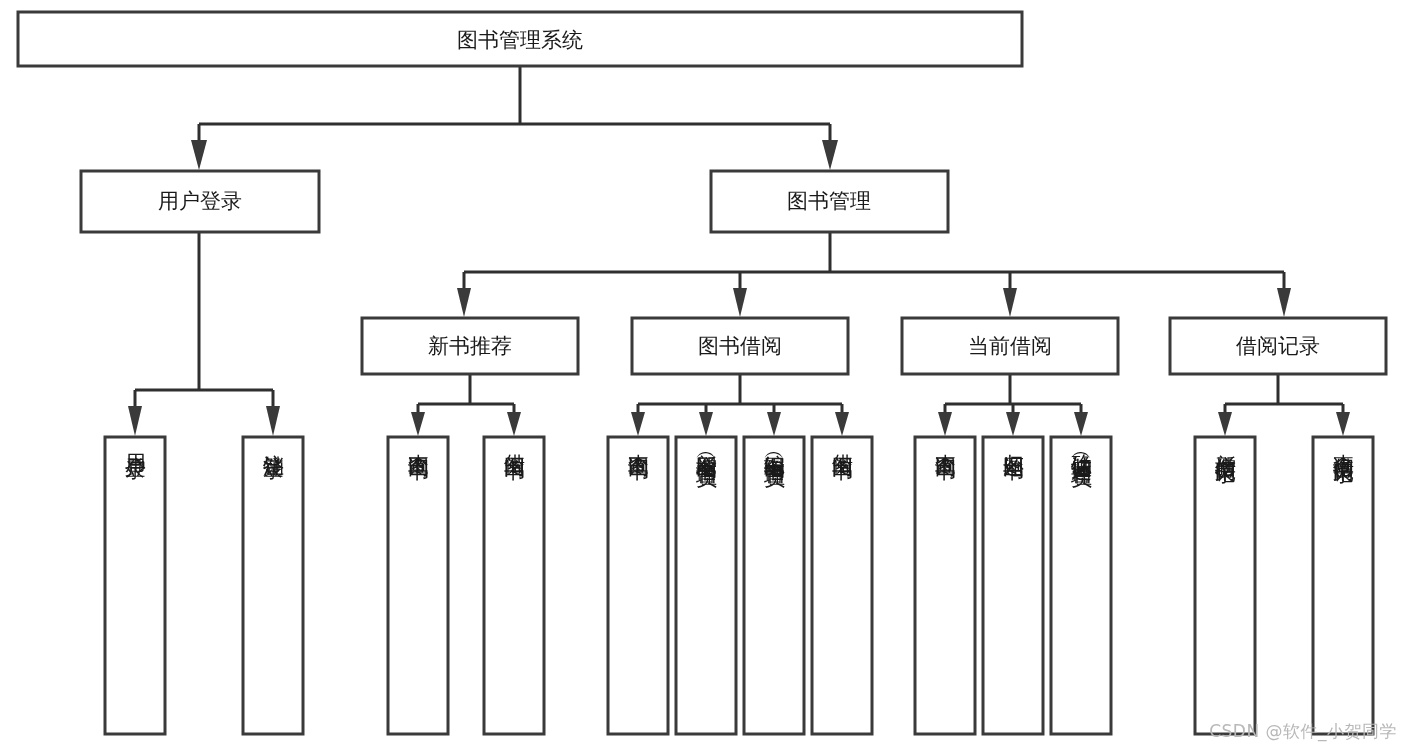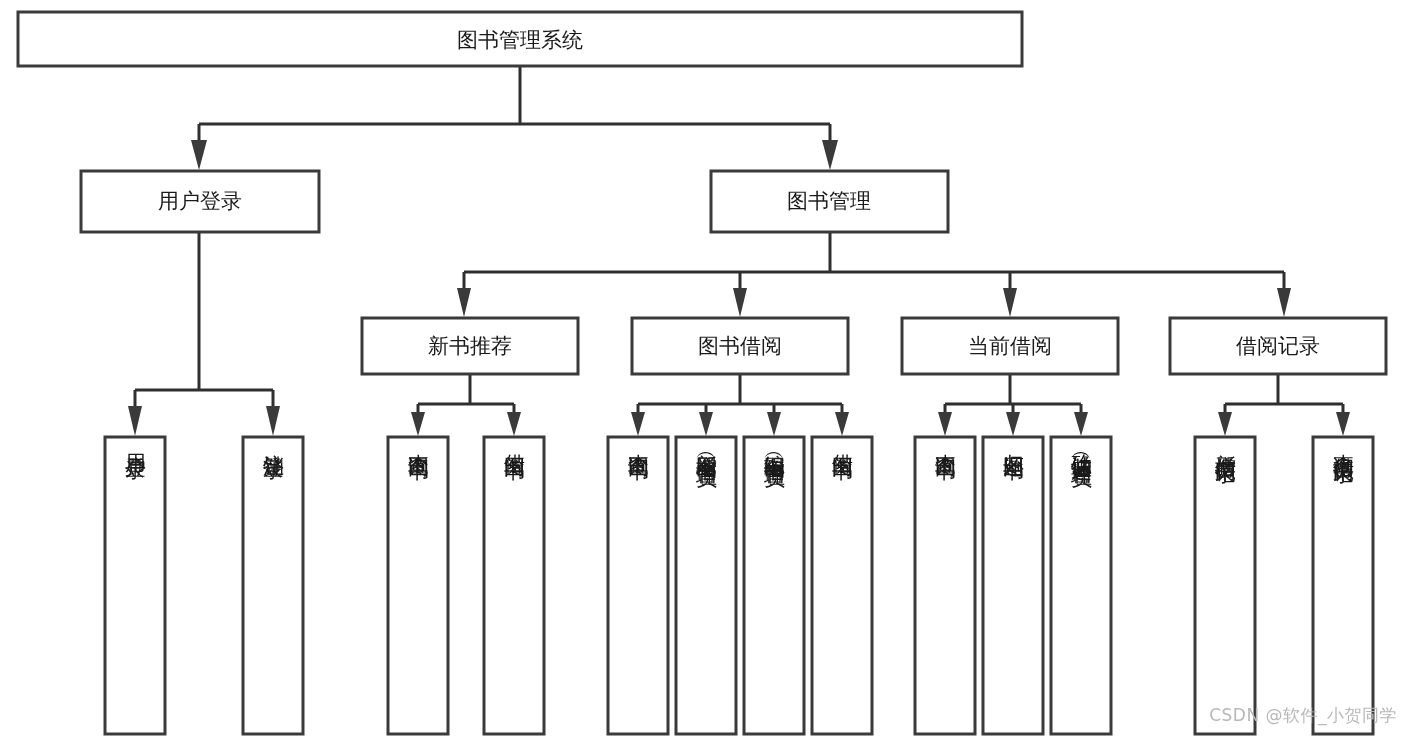--- a/index.html
+++ b/index.html
@@ -62,21 +62,21 @@
     color: #1a1a1a;
     writing-mode: vertical-rl;
     text-orientation: upright;
     letter-spacing: 2px;
     line-height: 1;
     white-space: nowrap;
   }
   .watermark {
     position: absolute;
     right: 8px;
-    bottom: 20px;
+    bottom: 4px;
     font-family: "DejaVu Sans", "Liberation Sans", sans-serif;
     font-size: 17px;
     color: #b8b8b8;
     letter-spacing: 0.5px;
     user-select: none;
   }
 </style>
 </head>
 <body>
 

